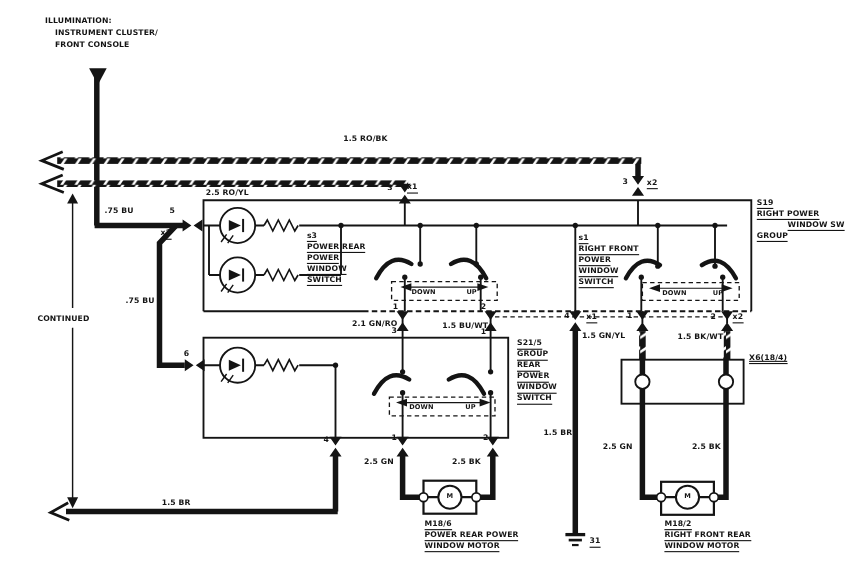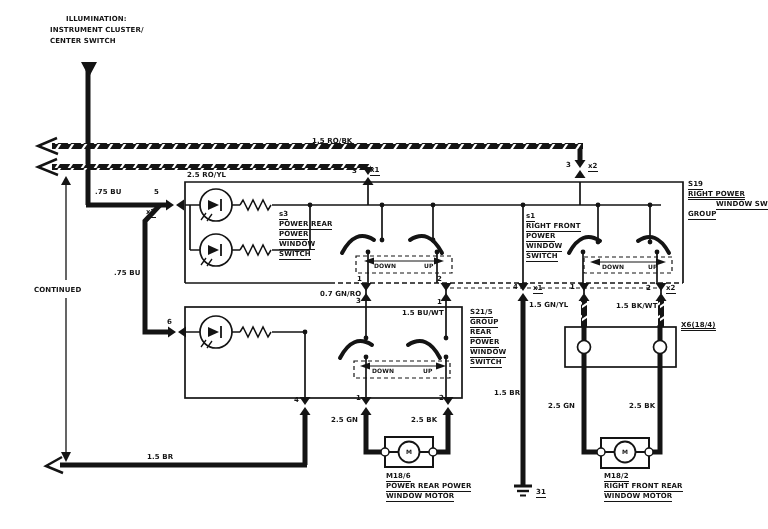--- a/index.html
+++ b/index.html
@@ -188,30 +188,30 @@
   </g>
 
   <g stroke="#141414" fill="none">
     <path d="M514,486 H532" stroke-width="3"></path>
     <path d="M517,491 H529" stroke-width="2.4"></path>
     <path d="M520,495.5 H526" stroke-width="2"></path>
   </g>
 </svg>
 
 <div id="labels">
-      <span class="lbl" style="left: 66px; top: 16px; text-align: center;">ILLUMINATION:</span>
+      <span class="lbl" style="left: 41px; top: 16px; text-align: center;">ILLUMINATION:</span>
       <span class="lbl" style="left: 50px; top: 27px;">INSTRUMENT CLUSTER/</span>
-      <span class="lbl" style="left: 50px; top: 38px;">CENTER SWITCH</span>
+      <span class="lbl" style="left: 50px; top: 38px;">FRONT CONSOLE</span>
       <span class="lbl" style="left: 34px; top: 287px;">CONTINUED</span>
       <span class="lbl" style="left: 95px; top: 189px;">.75 BU</span>
       <span class="lbl" style="left: 114px; top: 270px;">.75 BU</span>
-      <span class="lbl" style="left: 312px; top: 138px;">1.5 RO/BK</span>
+      <span class="lbl" style="left: 312px; top: 123px;">1.5 RO/BK</span>
       <span class="lbl" style="left: 187px; top: 172px;">2.5 RO/YL</span>
-      <span class="lbl" style="left: 320px; top: 291px;">0.7 GN/RO</span>
-      <span class="lbl" style="left: 402px; top: 293px; margin-top: 17px;">1.5 BU/WT</span>
+      <span class="lbl" style="left: 320px; top: 291px;">2.1 GN/RO</span>
+      <span class="lbl" style="left: 402px; top: 293px;">1.5 BU/WT</span>
       <span class="lbl" style="left: 529px; top: 302px;">1.5 GN/YL</span>
       <span class="lbl" style="left: 616px; top: 303px;">1.5 BK/WT</span>
       <span class="lbl" style="left: 331px; top: 417px;">2.5 GN</span>
       <span class="lbl" style="left: 411px; top: 417px;">2.5 BK</span>
       <span class="lbl" style="left: 548px; top: 403px;">2.5 GN</span>
       <span class="lbl" style="left: 629px; top: 403px;">2.5 BK</span>
       <span class="lbl" style="left: 494px; top: 390px;">1.5 BR</span>
       <span class="lbl" style="left: 147px; top: 454px;">1.5 BR</span>
       <span class="lbl" style="left: 352px; top: 168px;">3</span>
       <span class="lbl u" style="left: 370px; top: 167px;">x1</span>
@@ -227,21 +227,21 @@
       <span class="lbl" style="left: 513px; top: 284px;">4</span>
       <span class="lbl u" style="left: 533px; top: 285px;">x1</span>
       <span class="lbl" style="left: 570px; top: 284px;">1</span>
       <span class="lbl" style="left: 646px; top: 285px;">2</span>
       <span class="lbl u" style="left: 666px; top: 285px;">x2</span>
       <span class="lbl" style="left: 294px; top: 397px;">4</span>
       <span class="lbl" style="left: 356px; top: 395px;">1</span>
       <span class="lbl" style="left: 439px; top: 395px;">2</span>
       <span class="lbl u" style="left: 536px; top: 489px;">31</span>
       <span class="lbl u" style="left: 688px; top: 181px;">S19</span>
-      <span class="lbl u" style="left: 688px; top: 191px; text-decoration: underline;">RIGHT POWER</span>
+      <span class="lbl u" style="left: 688px; top: 191px;">RIGHT POWER</span>
       <span class="lbl u" style="left: 716px; top: 201px;">WINDOW SWITCH</span>
       <span class="lbl u" style="left: 688px; top: 211px;">GROUP</span>
       <span class="lbl u" style="left: 279px; top: 211px;">s3</span>
       <span class="lbl u" style="left: 279px; top: 221px;">POWER REAR</span>
       <span class="lbl u" style="left: 279px; top: 231px;">POWER</span>
       <span class="lbl u" style="left: 279px; top: 241px;">WINDOW</span>
       <span class="lbl u" style="left: 279px; top: 251px;">SWITCH</span>
       <span class="lbl u" style="left: 526px; top: 213px;">s1</span>
       <span class="lbl u" style="left: 526px; top: 223px;">RIGHT FRONT</span>
       <span class="lbl u" style="left: 526px; top: 233px;">POWER</span>

